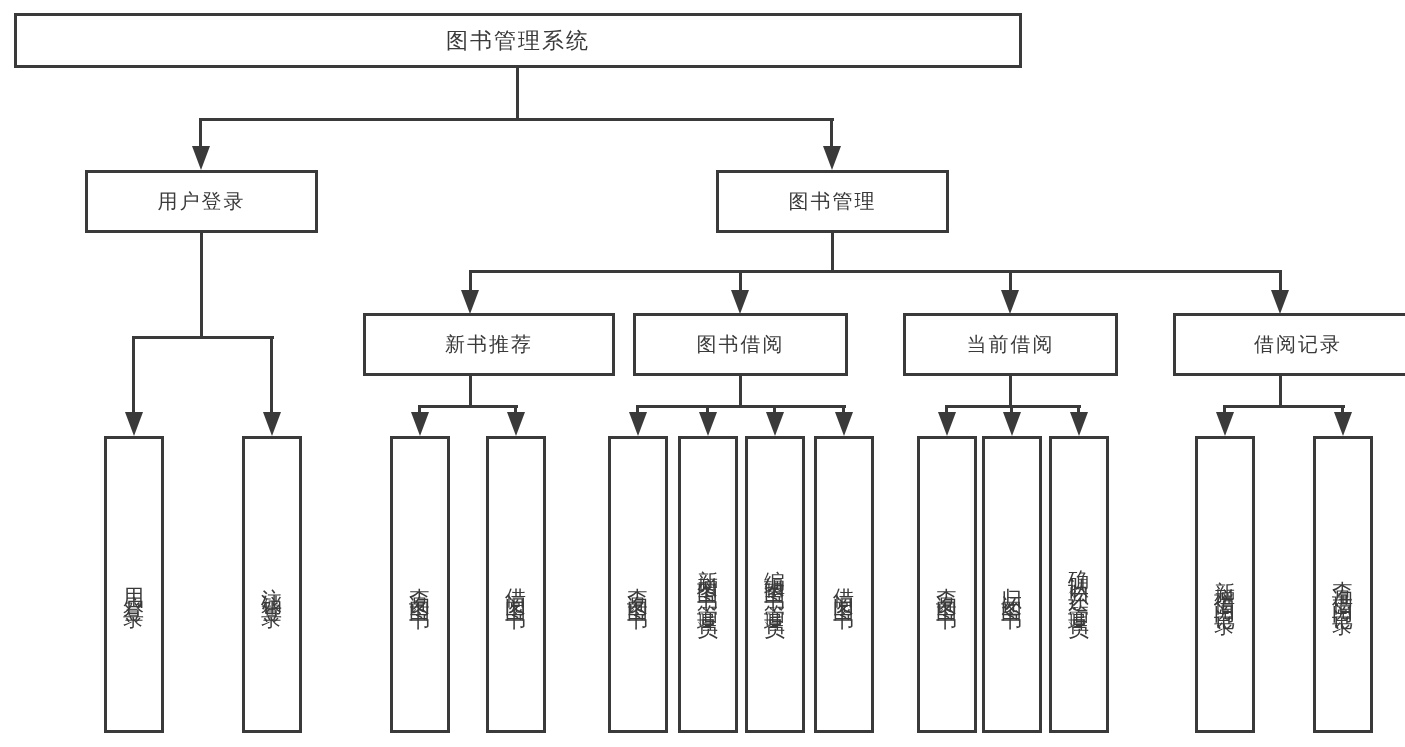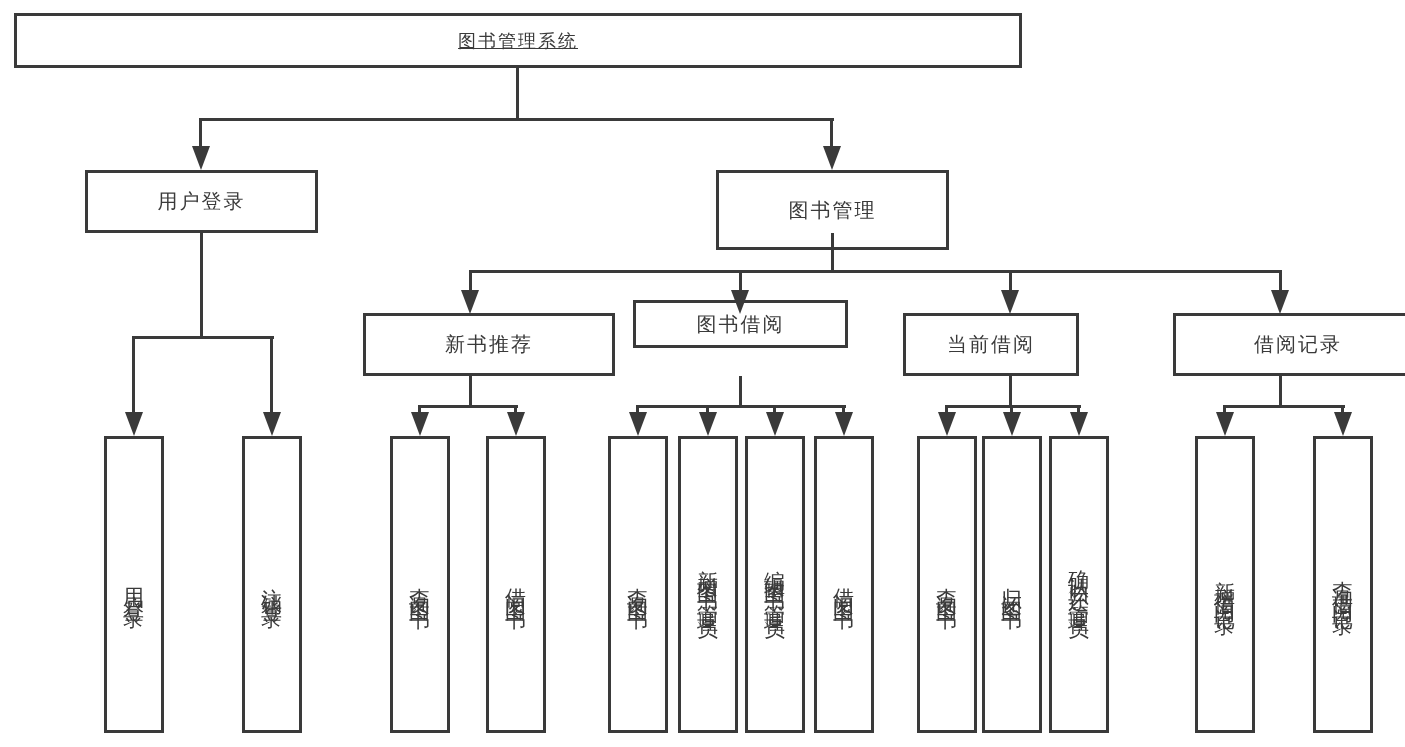--- a/index.html
+++ b/index.html
@@ -16,21 +16,21 @@
     font-family:"Liberation Sans","DejaVu Sans",sans-serif;
     color:var(--line);
   }
   .node{
     position:absolute;box-sizing:border-box;
     border:3px solid var(--line);
     background:var(--background);
     display:flex;align-items:center;justify-content:center;
   }
   .h-label{font-size:20px;letter-spacing:2px;white-space:nowrap;}
-  .root-label{font-size:18px;letter-spacing:2px;text-decoration:underline;}
+  .root-label{font-size:22px;letter-spacing:2px;}
   .vtext{
     writing-mode:vertical-rl;
     text-orientation:mixed;
     font-size:21px;
     letter-spacing:7px;
     line-height:1;
     white-space:nowrap;
   }
   .vl{position:absolute;width:3px;background:var(--line);}
   .hl{position:absolute;height:3px;background:var(--line);}
@@ -52,31 +52,31 @@
 
 <div id="canvas">
 
   <div class="node" style="left:14px;top:13px;width:1008px;height:55px;">
     <span class="root-label">图书管理系统</span>
   </div>
 
   <div class="node" style="left:85px;top:170px;width:233px;height:63px;">
     <span class="h-label">用户登录</span>
   </div>
-  <div class="node" style="left:716px;top:170px;width:233px;height:80px;">
+  <div class="node" style="left:716px;top:170px;width:233px;height:63px;">
     <span class="h-label">图书管理</span>
   </div>
 
   <div class="node" style="left:363px;top:313px;width:252px;height:63px;">
     <span class="h-label">新书推荐</span>
   </div>
-  <div class="node" style="left:633px;top:300px;width:215px;height:48px;">
+  <div class="node" style="left:633px;top:313px;width:215px;height:63px;">
     <span class="h-label">图书借阅</span>
   </div>
-  <div class="node" style="left:903px;top:313px;width:176px;height:63px;">
+  <div class="node" style="left:903px;top:313px;width:215px;height:63px;">
     <span class="h-label">当前借阅</span>
   </div>
   <div class="node" style="left:1173px;top:313px;width:250px;height:63px;">
     <span class="h-label">借阅记录</span>
   </div>
 
   <div class="node" style="left:104px;top:436px;width:60px;height:297px;">
     <span class="vtext">用户登录</span>
   </div>
   <div class="node" style="left:242px;top:436px;width:60px;height:297px;">

